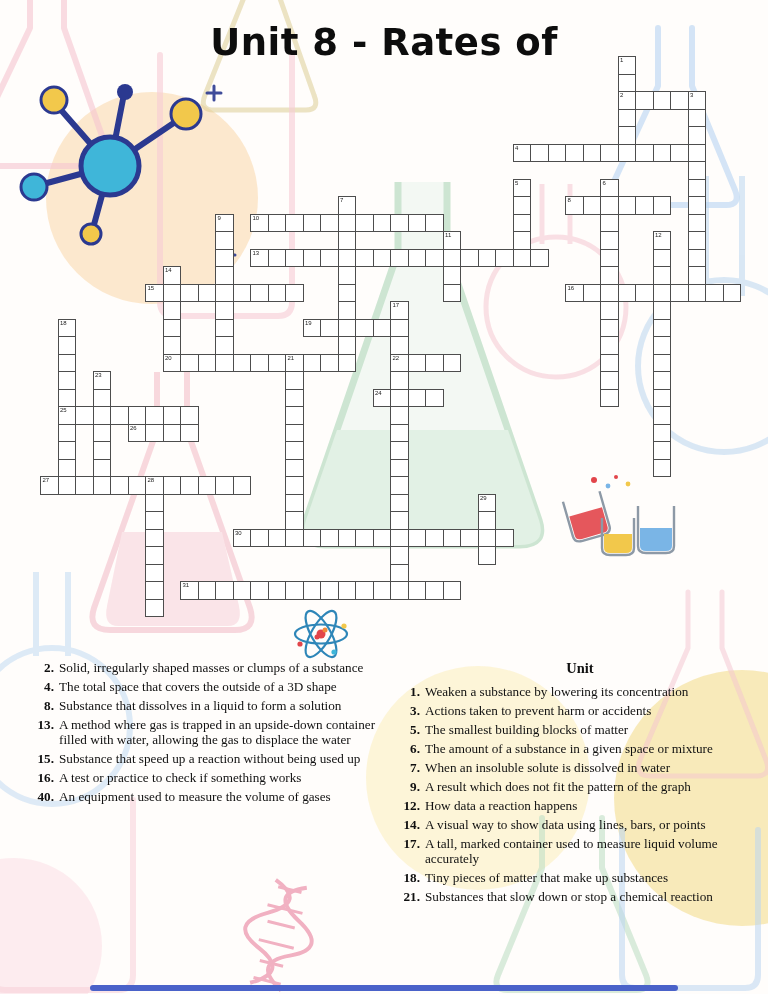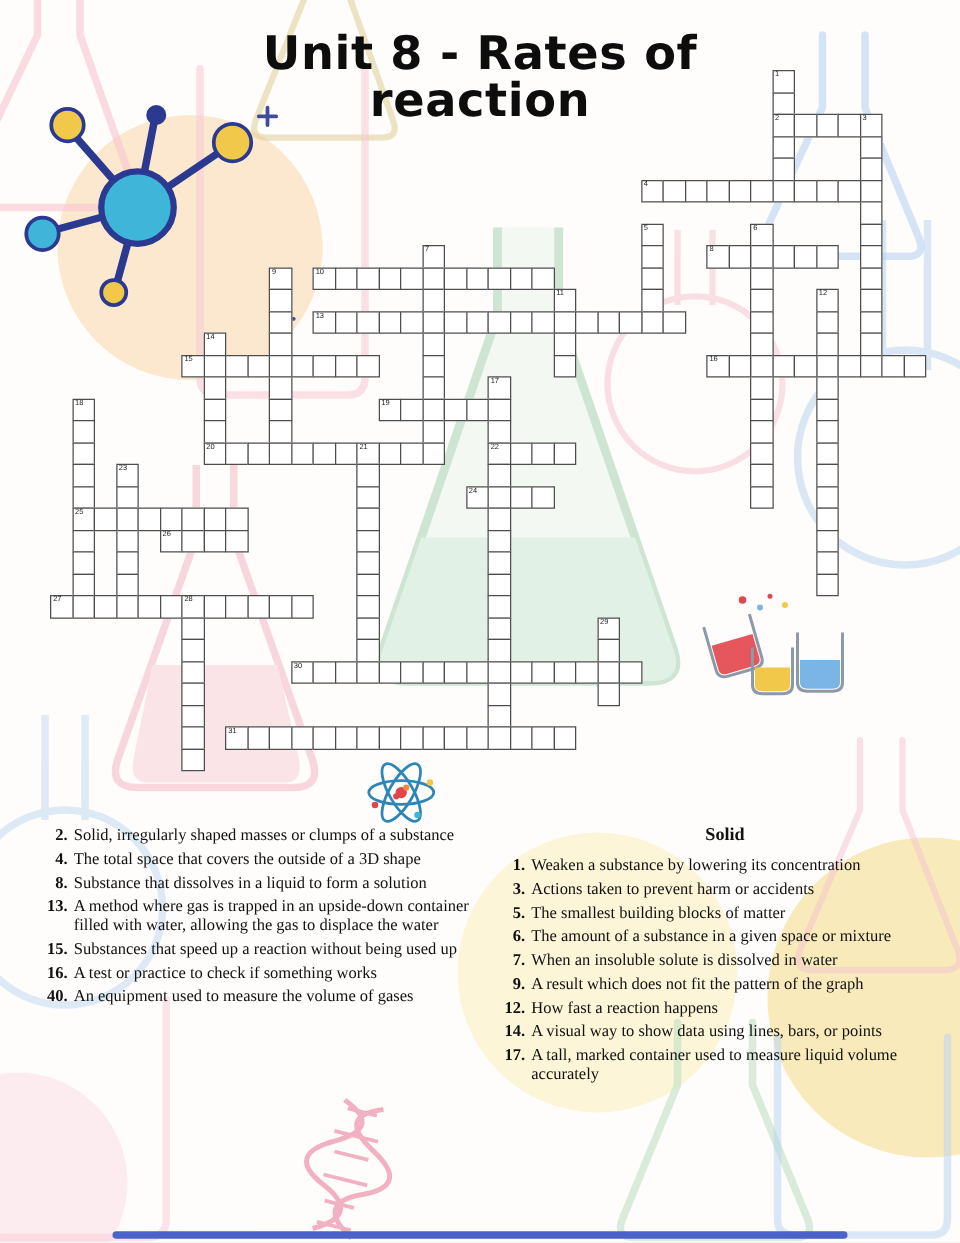--- a/index.html
+++ b/index.html
@@ -91,21 +91,20 @@
     </g>
 
     <g stroke="#2b3990" stroke-width="3" opacity="0.9" stroke-linecap="round">
       <path d="M214,86 L214,100 M207,93 L221,93"></path>
       <path d="M230,250 L230,260 M225,255 L235,255"></path>
     </g>
   </svg>
 
   <h1 class="title">
     <span>Unit 8 - Rates of</span><br>
-    <span>reaction</span>
   </h1>
 
   <svg class="molecule" width="200" height="175" viewBox="0 0 200 175">
     <g stroke="#2b3990" stroke-width="6" stroke-linecap="round">
       <line x1="98" y1="92" x2="42" y2="28"></line>
       <line x1="98" y1="92" x2="112" y2="20"></line>
       <line x1="98" y1="92" x2="172" y2="42"></line>
       <line x1="98" y1="92" x2="24" y2="112"></line>
       <line x1="98" y1="92" x2="80" y2="158"></line>
     </g>
@@ -484,34 +483,34 @@
           <div class="clue">
             <span class="clue-num">8.</span>
             <span class="clue-text">Substance that dissolves in a liquid to form a solution</span>
           </div>
           <div class="clue">
             <span class="clue-num">13.</span>
             <span class="clue-text">A method where gas is trapped in an upside-down container filled with water, allowing the gas to displace the water</span>
           </div>
           <div class="clue">
             <span class="clue-num">15.</span>
-            <span class="clue-text">Substances that speed up a reaction without being used up</span>
+            <span class="clue-text">Substance that speed up a reaction without being used up</span>
           </div>
           <div class="clue">
             <span class="clue-num">16.</span>
             <span class="clue-text">A test or practice to check if something works</span>
           </div>
           <div class="clue">
             <span class="clue-num">40.</span>
             <span class="clue-text">An equipment used to measure the volume of gases</span>
           </div>
         </div>
     </div>
     <div class="clue-col down">
-      <div class="clue-header">Solid</div>
+      <div class="clue-header">Unit</div>
       <div>
           <div class="clue">
             <span class="clue-num">1.</span>
             <span class="clue-text">Weaken a substance by lowering its concentration</span>
           </div>
           <div class="clue">
             <span class="clue-num">3.</span>
             <span class="clue-text">Actions taken to prevent harm or accidents</span>
           </div>
           <div class="clue">
@@ -525,28 +524,36 @@
           <div class="clue">
             <span class="clue-num">7.</span>
             <span class="clue-text">When an insoluble solute is dissolved in water</span>
           </div>
           <div class="clue">
             <span class="clue-num">9.</span>
             <span class="clue-text">A result which does not fit the pattern of the graph</span>
           </div>
           <div class="clue">
             <span class="clue-num">12.</span>
-            <span class="clue-text">How fast a reaction happens</span>
+            <span class="clue-text">How data a reaction happens</span>
           </div>
           <div class="clue">
             <span class="clue-num">14.</span>
             <span class="clue-text">A visual way to show data using lines, bars, or points</span>
           </div>
           <div class="clue">
             <span class="clue-num">17.</span>
             <span class="clue-text">A tall, marked container used to measure liquid volume accurately</span>
+          </div>
+          <div class="clue">
+            <span class="clue-num">18.</span>
+            <span class="clue-text">Tiny pieces of matter that make up substances</span>
+          </div>
+          <div class="clue">
+            <span class="clue-num">21.</span>
+            <span class="clue-text">Substances that slow down or stop a chemical reaction</span>
           </div>
         </div>
     </div>
   </div>
 
   <div class="footer-bar"></div>
 </div>
 
 </body></html>

